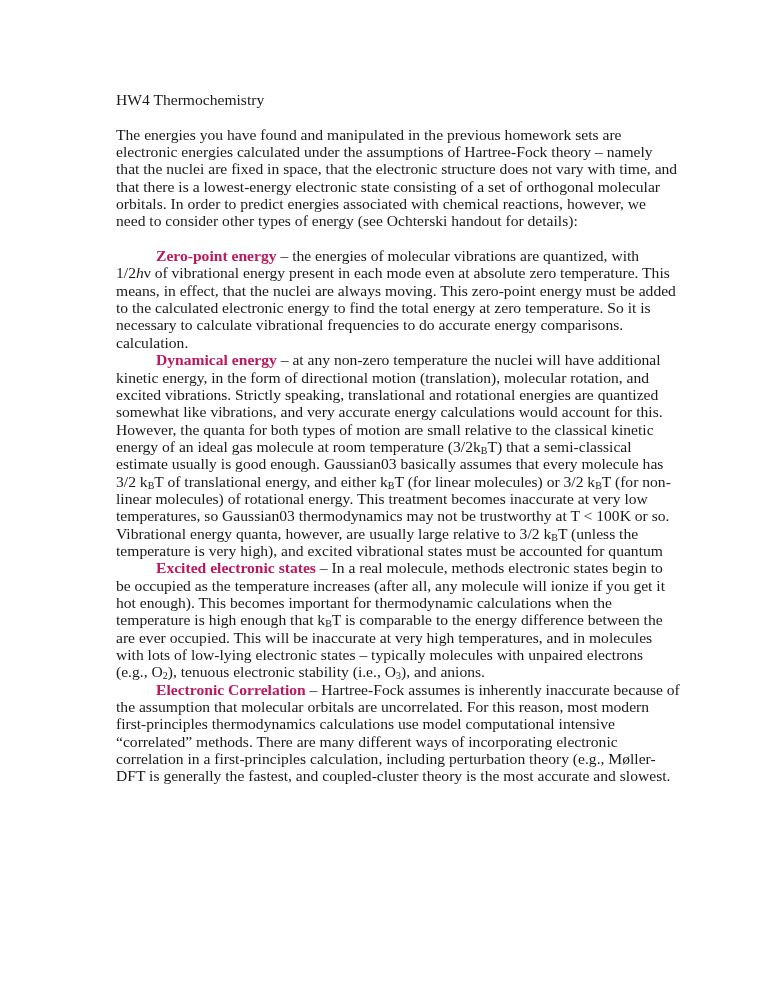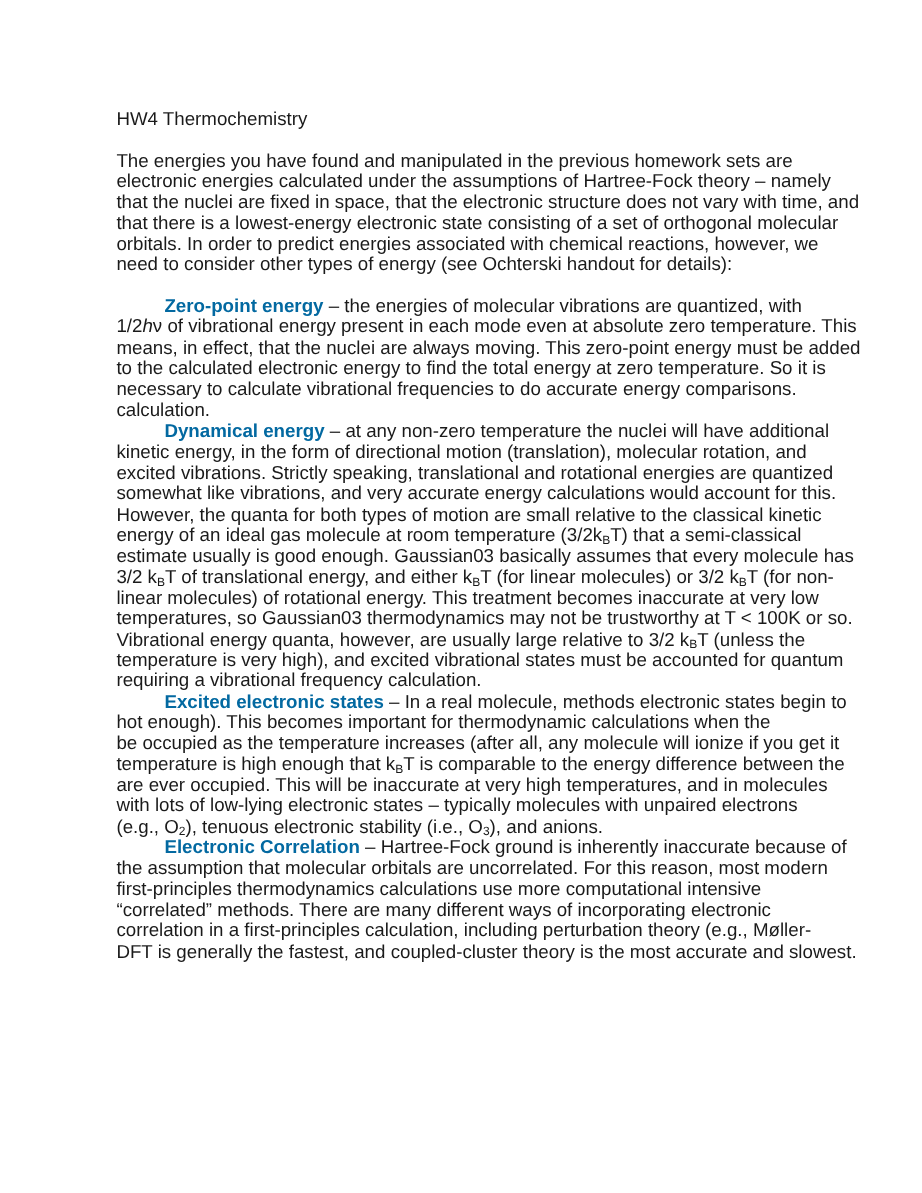--- a/index.html
+++ b/index.html
@@ -1,26 +1,26 @@
 <!DOCTYPE html>
 <html><head>
   <meta charset="utf-8">
   <style>
     html, body { margin: 0; padding: 0; background: #ffffff; }
     body { width: 768px; height: 994px; position: relative; overflow: hidden; }
     .page {
-      position: absolute; left: 97px; top: 91px; width: 560px;
-      font-family: Liberation Sans, sans-serif;
+      position: absolute; left: 116px; top: 91px; width: 560px;
+      font-family: Liberation Serif, serif;
       font-size: 15.6px; line-height: 17.35px; color: #1a1a1a;
     }
     .line { white-space: nowrap; display: block; }
     .title { margin-bottom: 17.35px; }
     .para-gap { height: 17.35px; }
     .indent { padding-left: 40px; }
-    b { font-weight: bold; color: #0369a1; }
+    b { font-weight: bold; color: #be185d; }
     sub { font-size: 10px; vertical-align: -2px; line-height: 0; }
   </style>
 </head>
 <body>
 
 <div class="page">
   <span class="line title">HW4 Thermochemistry</span>
 
   <div>
     <span class="line">The energies you have found and manipulated in the previous homework sets are</span>
@@ -48,34 +48,33 @@
     <span class="line">excited vibrations. Strictly speaking, translational and rotational energies are quantized</span>
     <span class="line">somewhat like vibrations, and very accurate energy calculations would account for this.</span>
     <span class="line">However, the quanta for both types of motion are small relative to the classical kinetic</span>
     <span class="line">energy of an ideal gas molecule at room temperature (3/2k<sub>B</sub>T) that a semi-classical</span>
     <span class="line">estimate usually is good enough. Gaussian03 basically assumes that every molecule has</span>
     <span class="line">3/2 k<sub>B</sub>T of translational energy, and either k<sub>B</sub>T (for linear molecules) or 3/2 k<sub>B</sub>T (for non-</span>
     <span class="line">linear molecules) of rotational energy. This treatment becomes inaccurate at very low</span>
     <span class="line">temperatures, so Gaussian03 thermodynamics may not be trustworthy at T &lt; 100K or so.</span>
     <span class="line">Vibrational energy quanta, however, are usually large relative to 3/2 k<sub>B</sub>T (unless the</span>
     <span class="line">temperature is very high), and excited vibrational states must be accounted for quantum</span>
-    <span class="line">requiring a vibrational frequency calculation.</span>
   </div>
 
   <div>
     <span class="line indent"><b>Excited electronic states</b><span> – In a real molecule, methods electronic states begin to</span></span>
+    <span class="line">be occupied as the temperature increases (after all, any molecule will ionize if you get it</span>
     <span class="line">hot enough). This becomes important for thermodynamic calculations when the</span>
-    <span class="line">be occupied as the temperature increases (after all, any molecule will ionize if you get it</span>
     <span class="line">temperature is high enough that k<sub>B</sub>T is comparable to the energy difference between the</span>
     <span class="line">are ever occupied. This will be inaccurate at very high temperatures, and in molecules</span>
     <span class="line">with lots of low-lying electronic states – typically molecules with unpaired electrons</span>
     <span class="line">(e.g., O<sub>2</sub>), tenuous electronic stability (i.e., O<sub>3</sub>), and anions.</span>
   </div>
 
   <div>
-    <span class="line indent"><b>Electronic Correlation</b><span> – Hartree-Fock ground is inherently inaccurate because of</span></span>
+    <span class="line indent"><b>Electronic Correlation</b><span> – Hartree-Fock assumes is inherently inaccurate because of</span></span>
     <span class="line">the assumption that molecular orbitals are uncorrelated. For this reason, most modern</span>
-    <span class="line">first-principles thermodynamics calculations use more computational intensive</span>
+    <span class="line">first-principles thermodynamics calculations use model computational intensive</span>
     <span class="line">“correlated” methods. There are many different ways of incorporating electronic</span>
     <span class="line">correlation in a first-principles calculation, including perturbation theory (e.g., Møller-</span>
     <span class="line">DFT is generally the fastest, and coupled-cluster theory is the most accurate and slowest.</span>
   </div>
 </div>
 
 </body></html>

